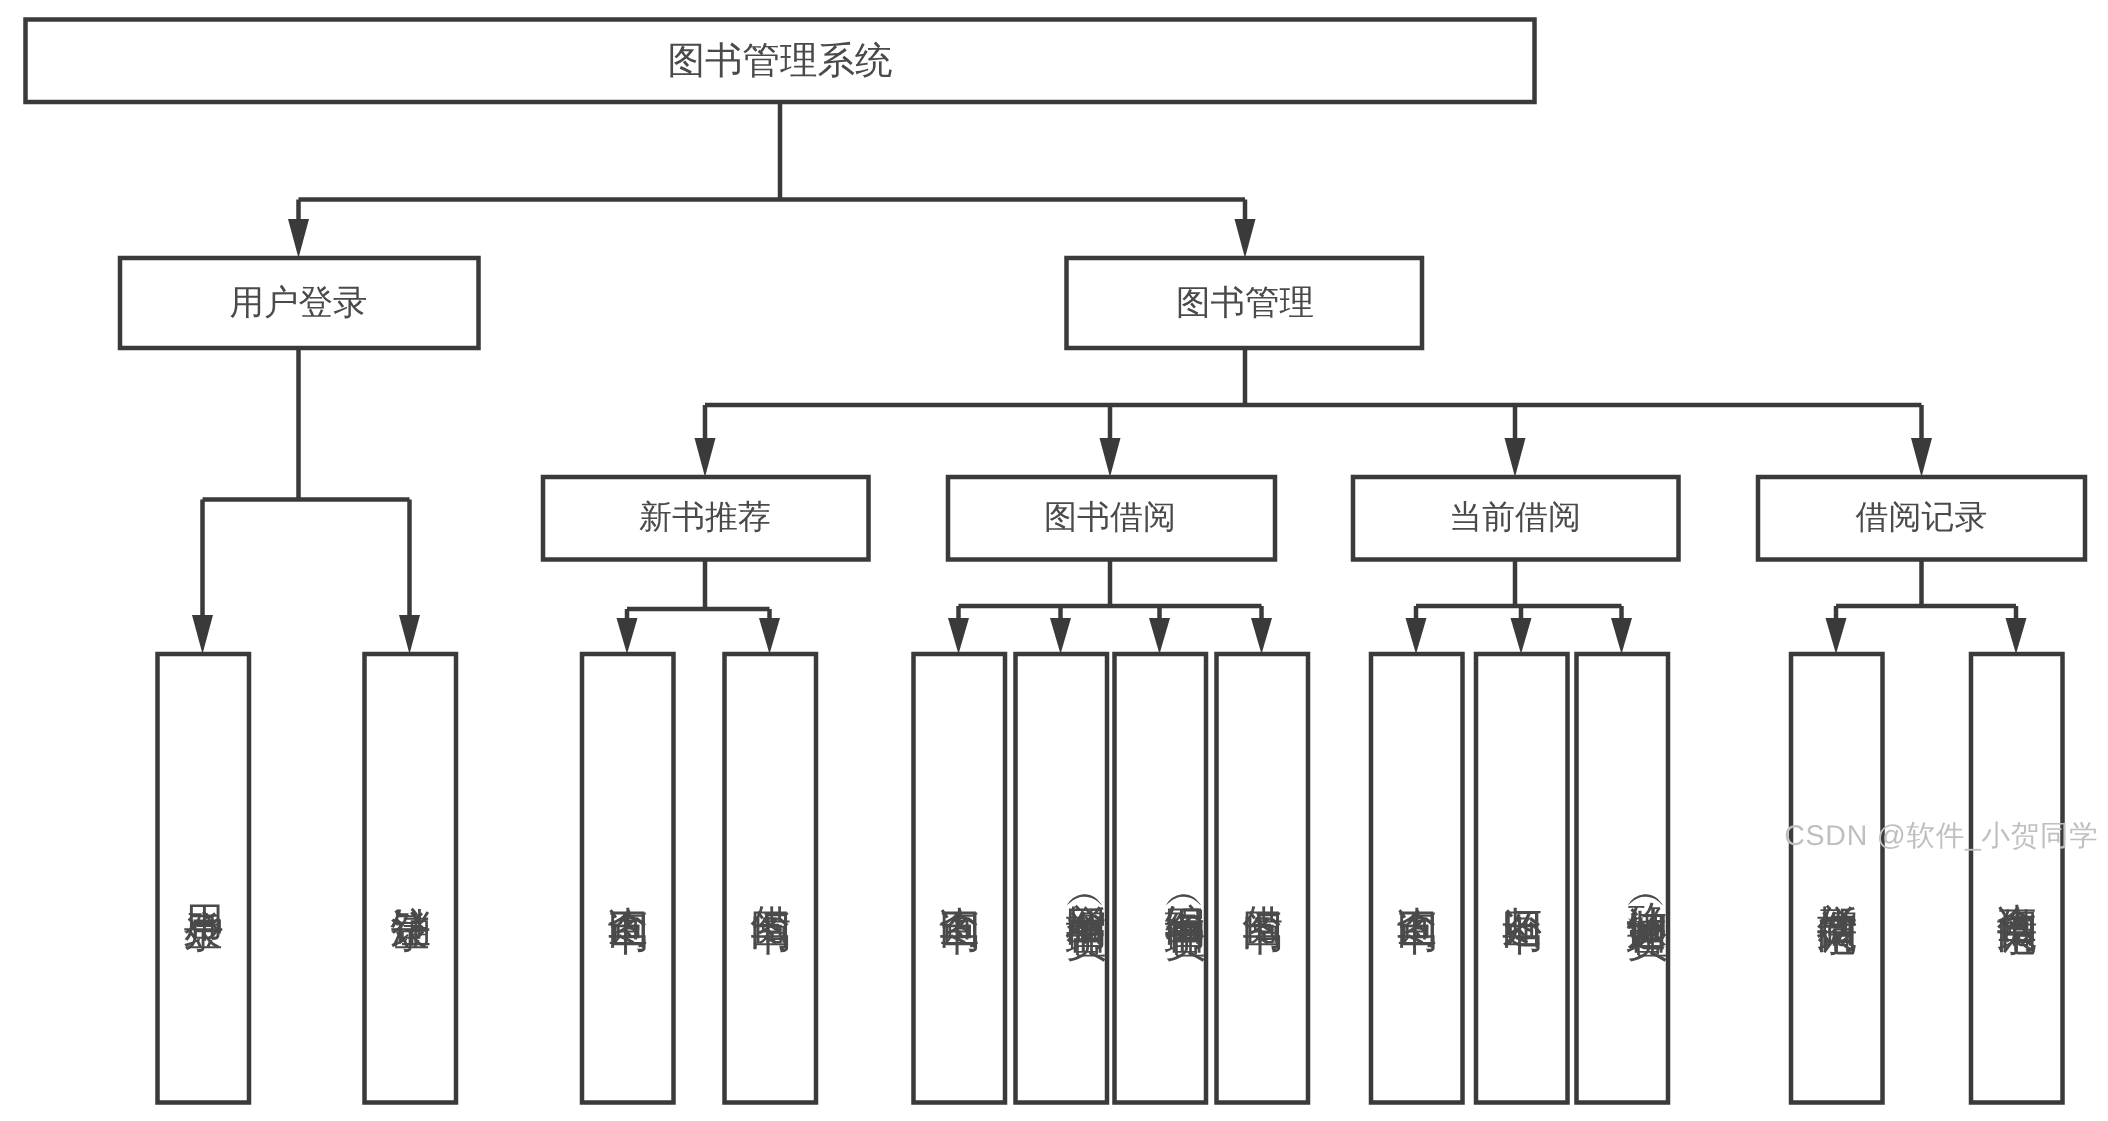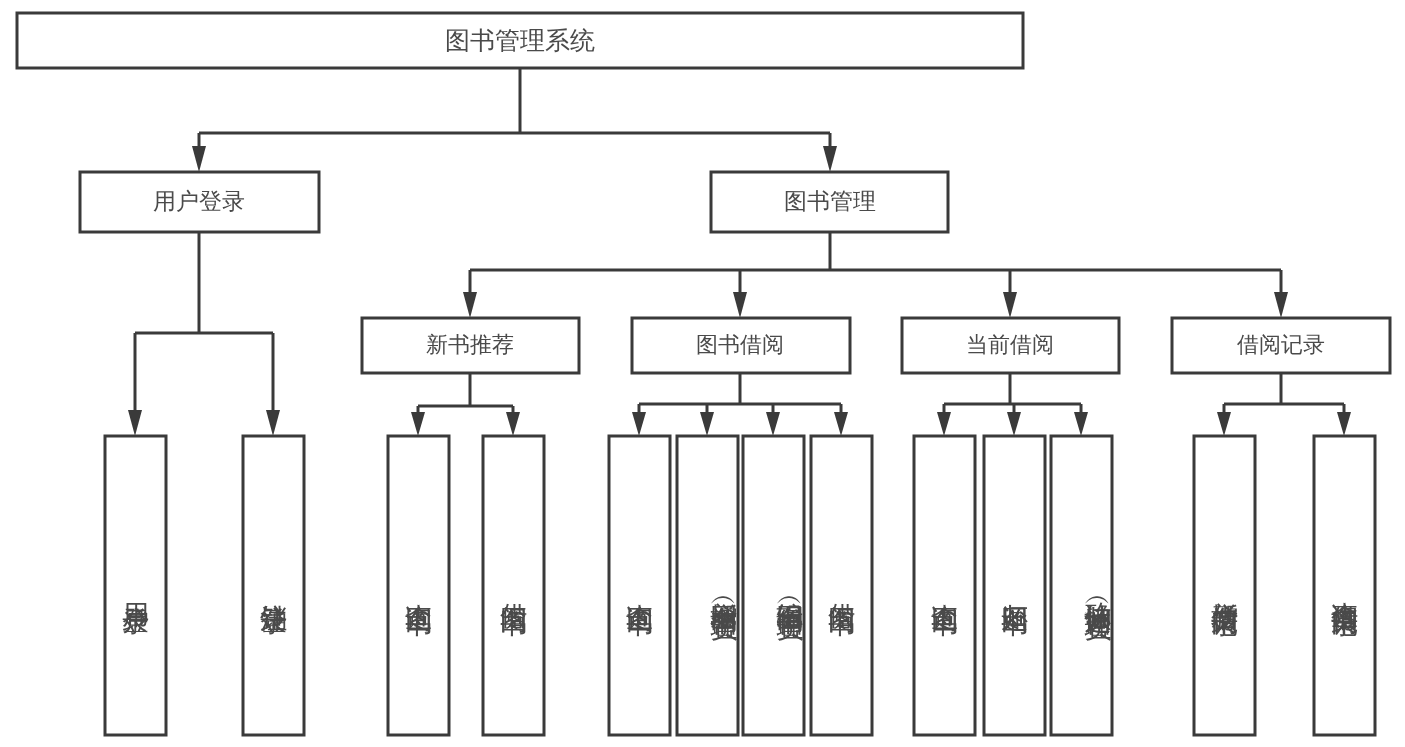--- a/index.html
+++ b/index.html
@@ -188,13 +188,14 @@
   <div class="vlabel" style="left:743px;top:436px;width:61px;height:299px;align-items:flex-start;padding-top:6px;box-sizing:border-box;">编辑图书（管理员）</div>
   <div class="vlabel" style="left:811px;top:436px;width:61px;height:299px;">借阅图书</div>
 
   <div class="vlabel" style="left:914px;top:436px;width:61px;height:299px;">查询图书</div>
   <div class="vlabel" style="left:984px;top:436px;width:61px;height:299px;">归还图书</div>
   <div class="vlabel" style="left:1051px;top:436px;width:61px;height:299px;align-items:flex-start;padding-top:6px;box-sizing:border-box;">确认归还（管理员）</div>
 
   <div class="vlabel" style="left:1194px;top:436px;width:61px;height:299px;">新增借阅记录</div>
   <div class="vlabel" style="left:1314px;top:436px;width:61px;height:299px;">查询借阅记录</div>
 
+  <div id="watermark">CSDN @软件_小贺同学</div>
 </div>
 
 </body></html>

